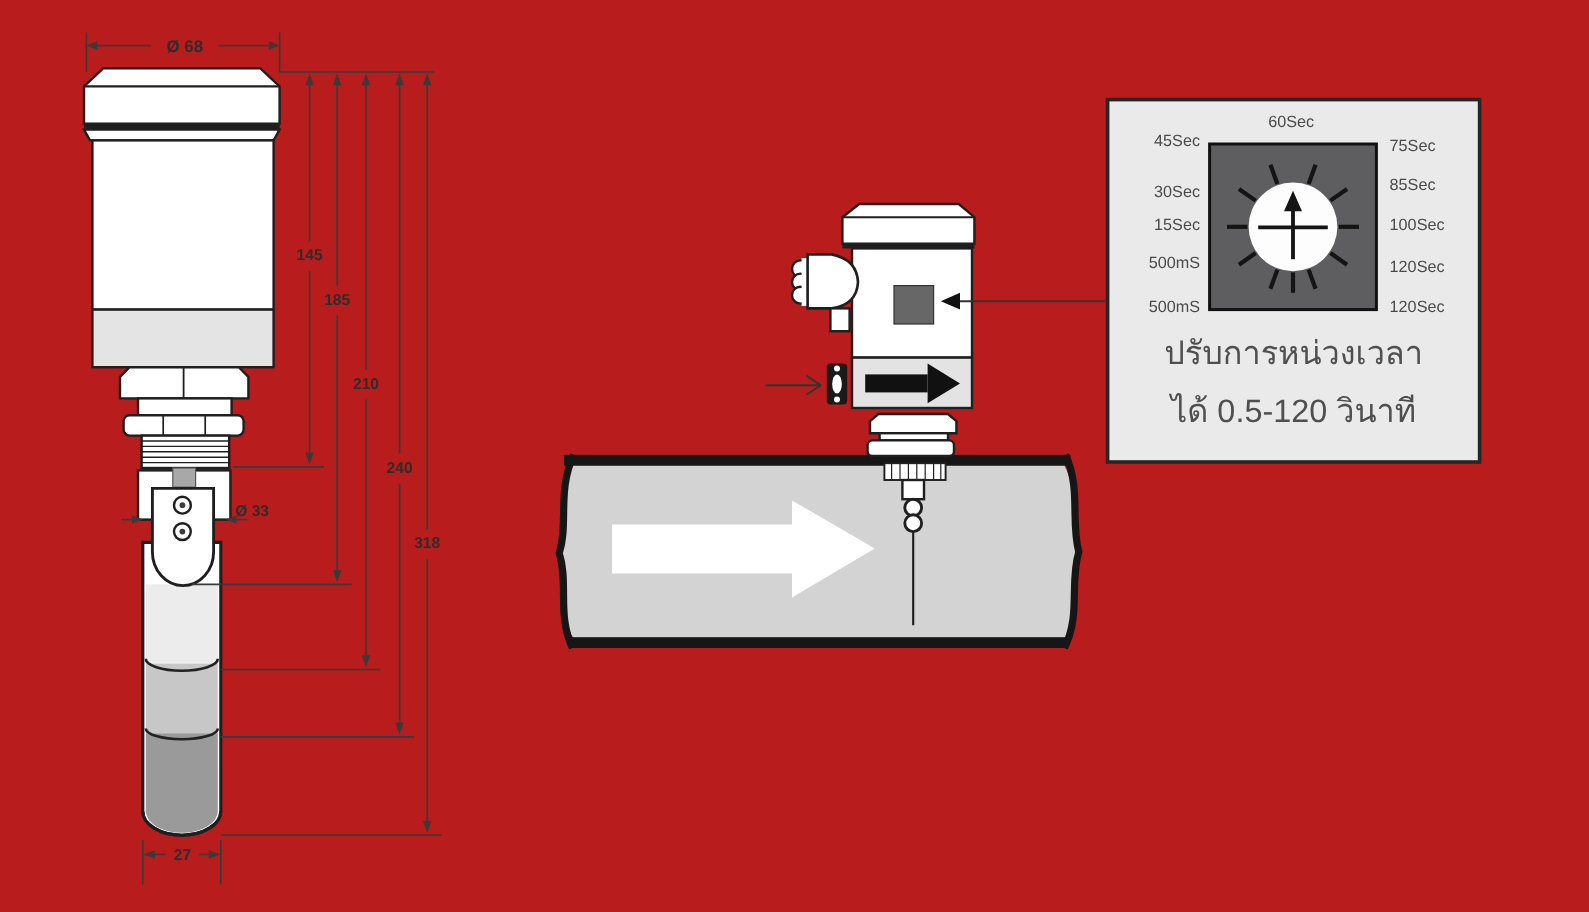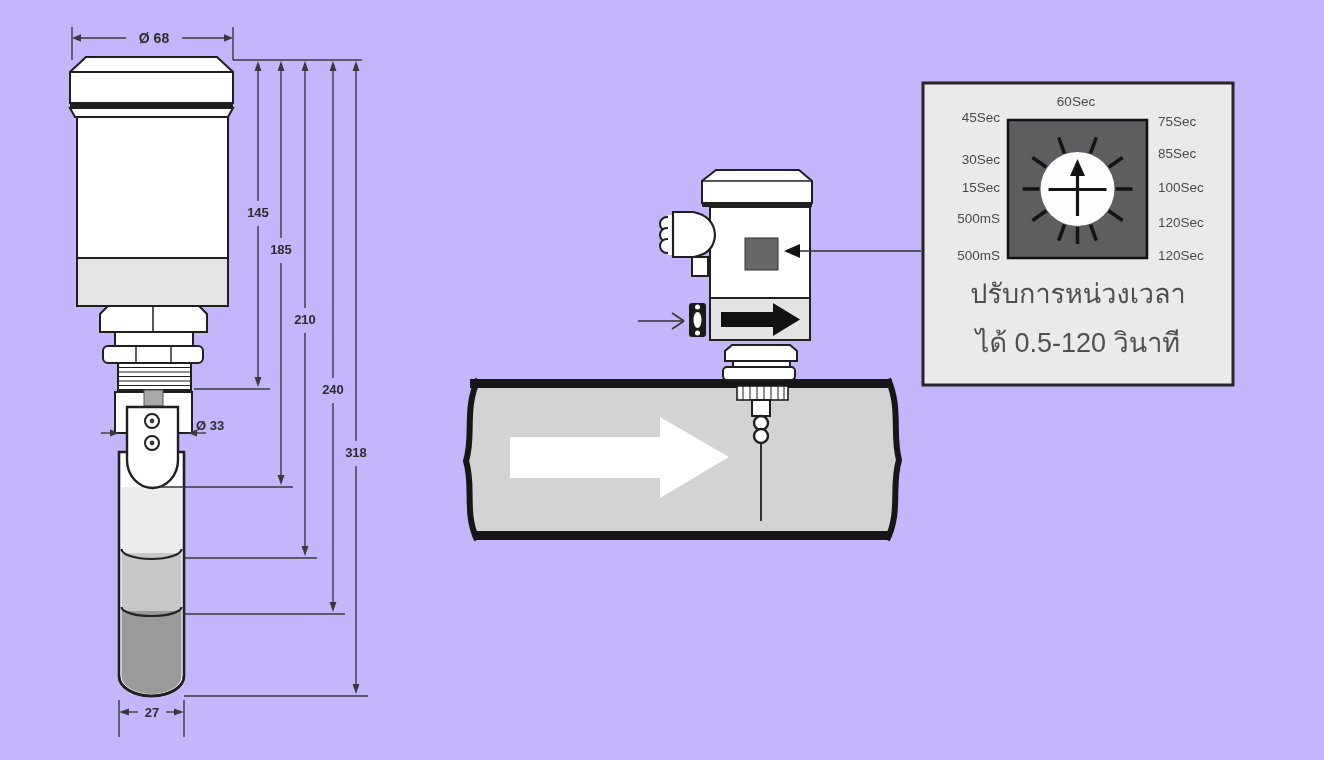--- a/index.html
+++ b/index.html
@@ -1,16 +1,16 @@
 <!DOCTYPE html>
 <html><head>
 <meta charset="utf-8">
 <style>
   html,body{margin:0;padding:0;background:#ffffff;}
-  .canvas{position:relative;width:1324px;height:760px;background:#c4b5fd;overflow:hidden;
+  .canvas{position:relative;width:1324px;height:760px;background:#b91c1c;overflow:hidden;
           font-family:"Liberation Sans","DejaVu Sans",sans-serif;}
   svg{position:absolute;left:0;top:0;}
   text{font-family:"Liberation Sans","DejaVu Sans",sans-serif;}
   .dimnum{font-size:13px;font-weight:bold;fill:#2d2d2d;}
   .dimbig{font-size:14px;font-weight:bold;fill:#2d2d2d;}
   .sec{font-size:13.5px;fill:#4a4a4a;}
   .thai{font-size:27px;fill:#4f4f4f;}
   .outline{fill:#ffffff;stroke:#1f1f1f;stroke-width:2;}
   .dim{stroke:#3a3a3a;stroke-width:1.4;fill:none;}
   .arr{fill:#3a3a3a;stroke:none;}

